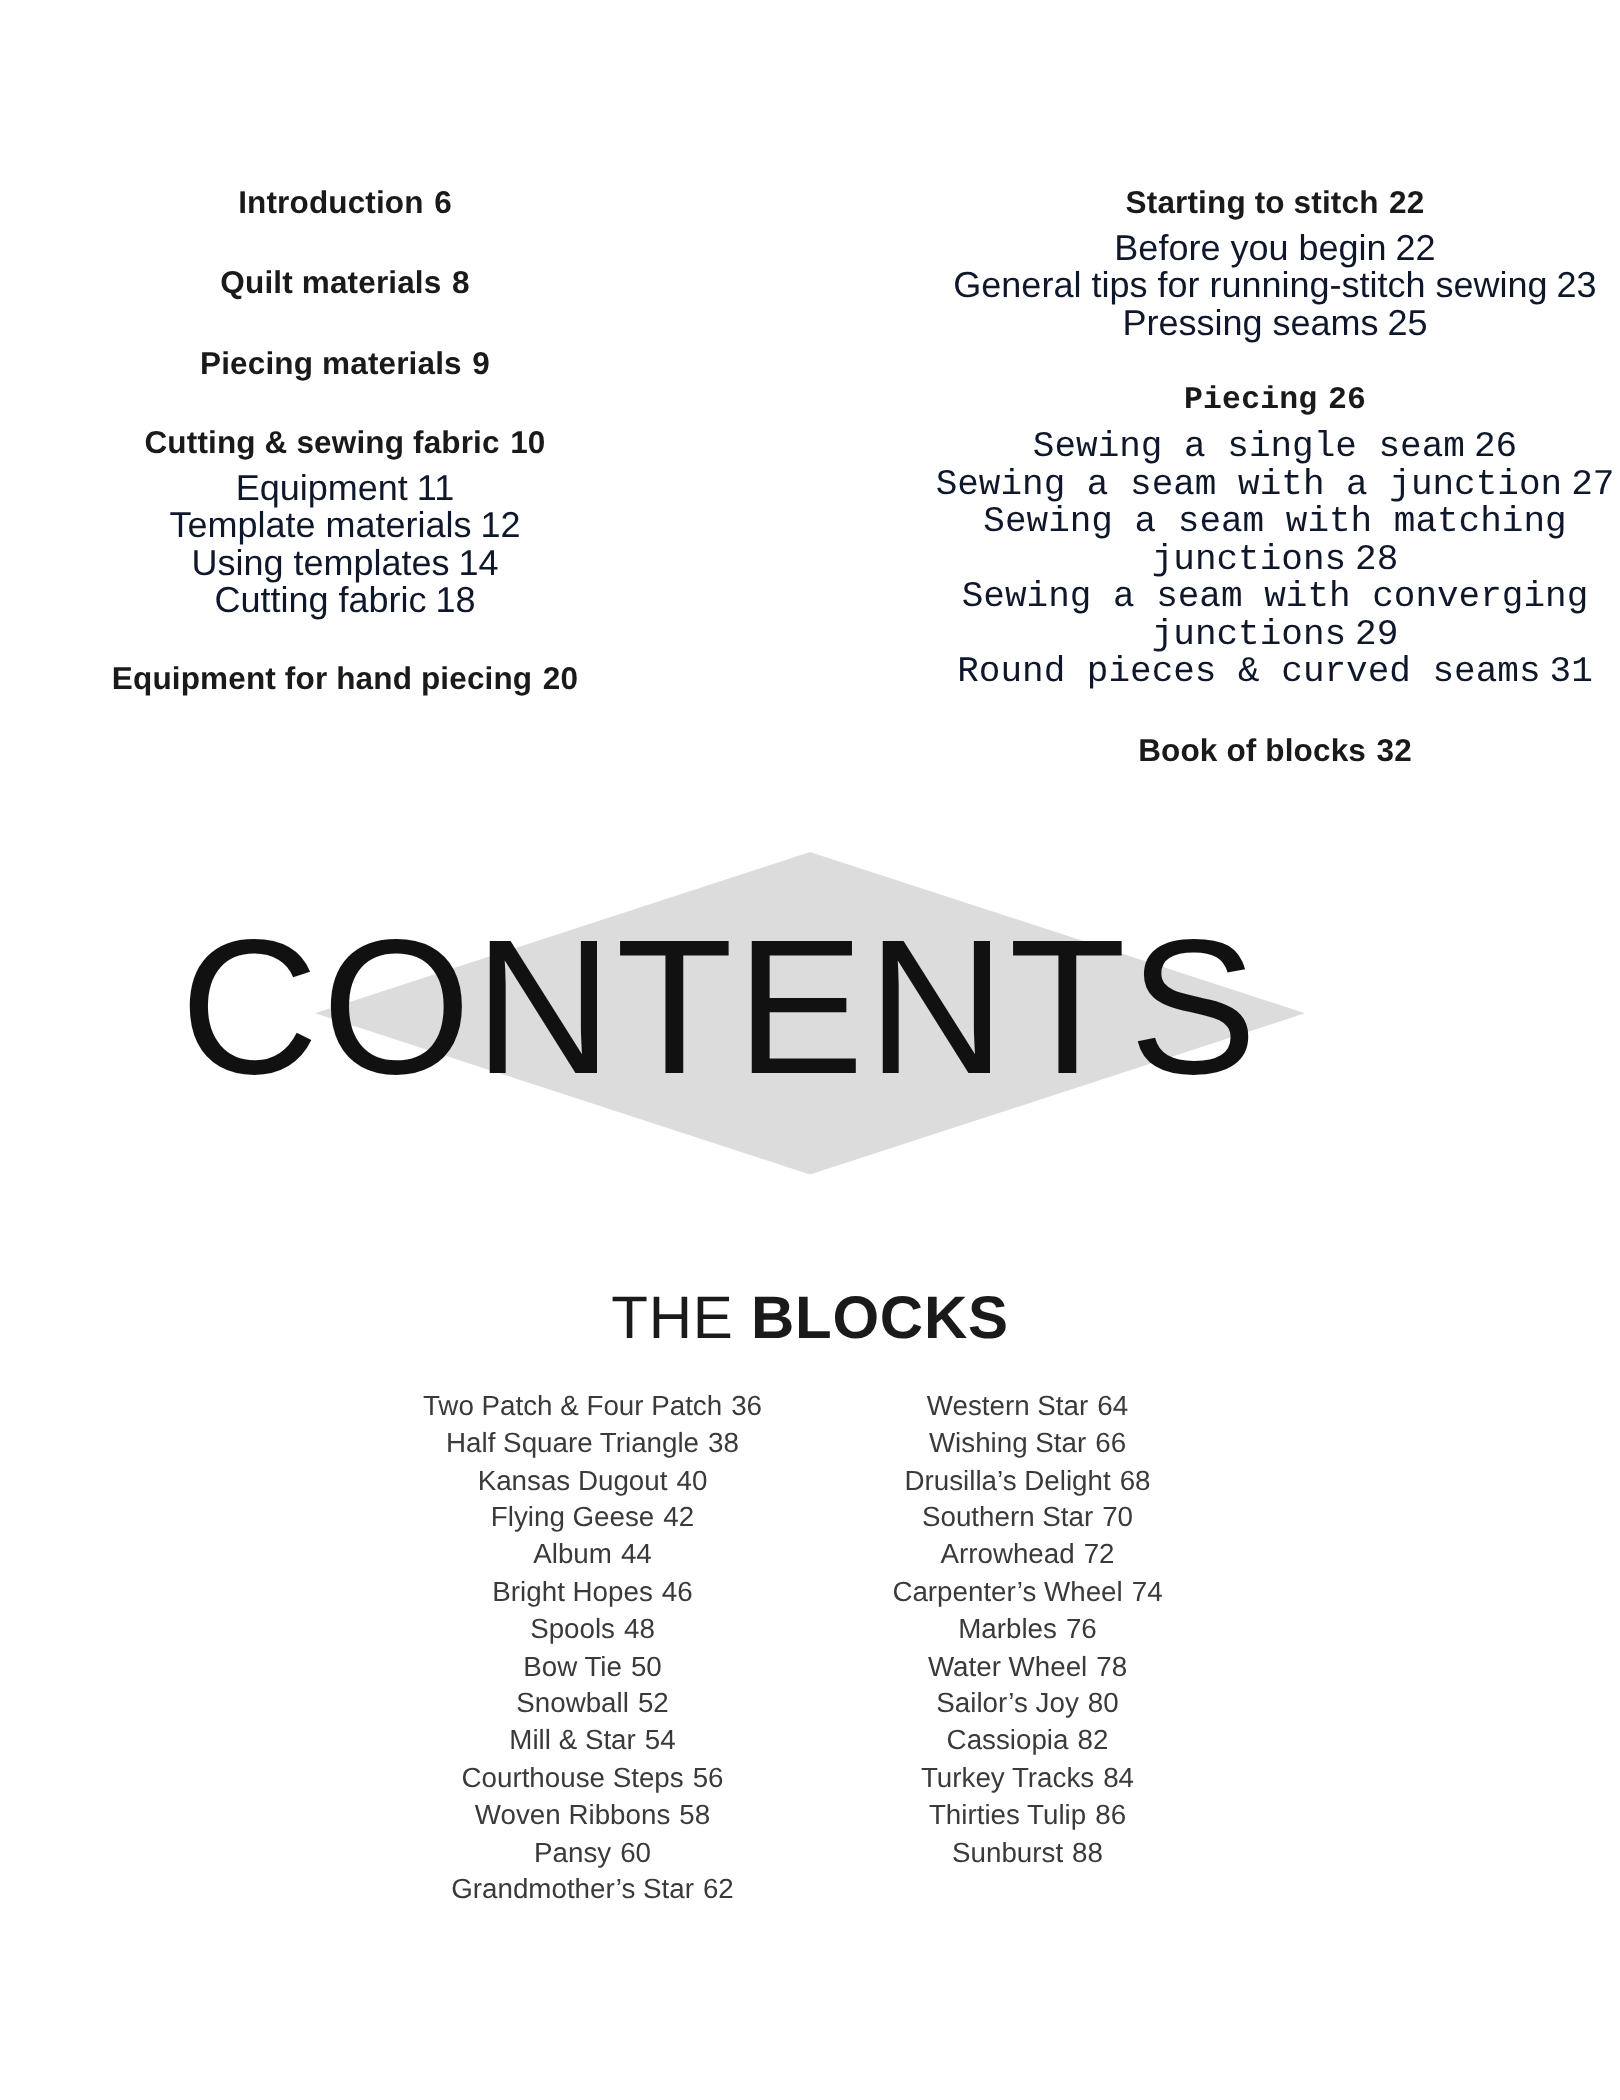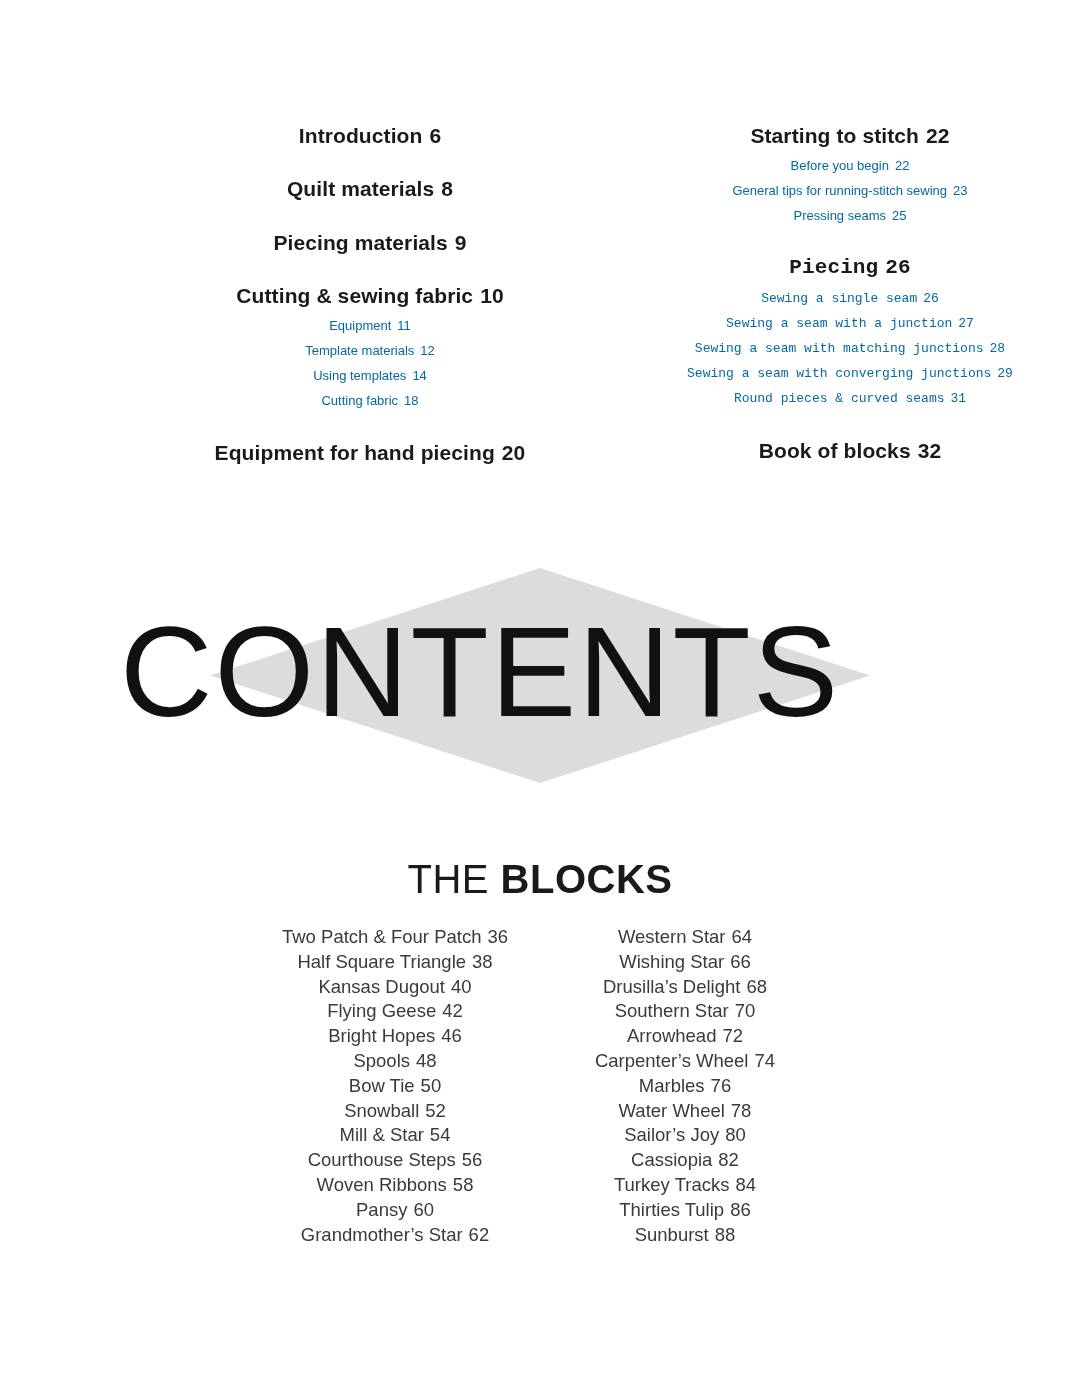--- a/index.html
+++ b/index.html
@@ -22,21 +22,21 @@
     inset: 0;
   }
 
   
   .toc-columns {
     position: absolute;
     top: 122px;
     left: 0;
     width: 1080px;
     display: flex;
-    justify-content: flex-end;
+    justify-content: space-between;
     gap: 0px;
   }
   .toc-col {
     width: 470px;
     text-align: center;
   }
   .toc-col.left { padding-right: 10px; }
   .toc-col.right { padding-left: 10px; }
 
   .group { margin-bottom: 0; }
@@ -51,23 +51,23 @@
     margin: 0 0 4px 0;
   }
   .group-title .pg { margin-left: 7px; }
 
   .sub-list {
     list-style: none;
     margin: 0;
     padding: 0;
   }
   .sub-list li {
-    font-size: 13px;
+    font-size: 24px;
     line-height: 25px;
-    color: #0369a1;
+    color: #0f172a;
     font-weight: 400;
   }
   .sub-list li .pg { margin-left: 6px; }
 
   
   .g-intro { margin-top: 0; }
   .g-quilt { margin-top: 40px; }
   .g-piecing-mat { margin-top: 40px; }
   .g-cutting { margin-top: 42px; }
   .g-equip { margin-top: 44px; }
@@ -240,20 +240,21 @@
   </div>
 
   <div class="blocks-columns">
 
     <div class="blocks-col">
       <ul>
         <li><span>Two Patch &amp; Four Patch</span><span class="pg">36</span></li>
         <li><span>Half Square Triangle</span><span class="pg">38</span></li>
         <li><span>Kansas Dugout</span><span class="pg">40</span></li>
         <li><span>Flying Geese</span><span class="pg">42</span></li>
+        <li><span>Album</span><span class="pg">44</span></li>
         <li><span>Bright Hopes</span><span class="pg">46</span></li>
         <li><span>Spools</span><span class="pg">48</span></li>
         <li><span>Bow Tie</span><span class="pg">50</span></li>
         <li><span>Snowball</span><span class="pg">52</span></li>
         <li><span>Mill &amp; Star</span><span class="pg">54</span></li>
         <li><span>Courthouse Steps</span><span class="pg">56</span></li>
         <li><span>Woven Ribbons</span><span class="pg">58</span></li>
         <li><span>Pansy</span><span class="pg">60</span></li>
         <li><span>Grandmother’s Star</span><span class="pg">62</span></li>
       </ul>

